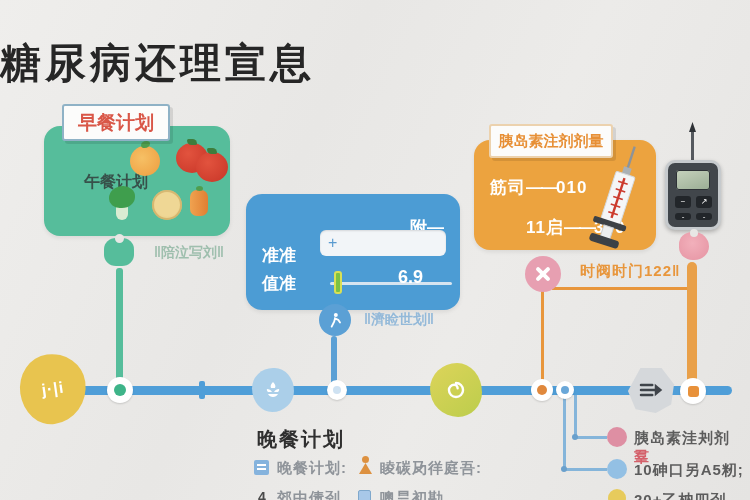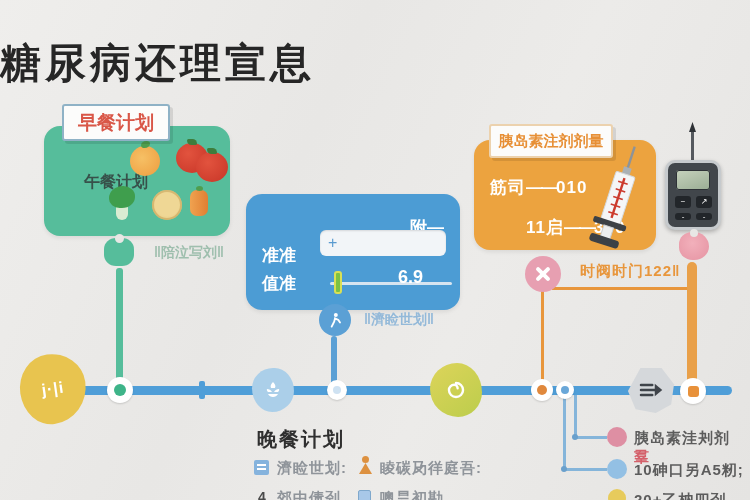--- a/index.html
+++ b/index.html
@@ -280,21 +280,21 @@
 
   <div class="abs legend-dot" style="left:607px;top:427px;width:20px;height:20px;background:#de8fa3;"></div>
   <div class="abs rl-text" style="left:634px;top:429px;"><span>胰岛素洼刔剂 </span><span class="rl-accent">羣</span></div>
   <div class="abs legend-dot" style="left:607px;top:459px;width:20px;height:20px;background:#93c0e4;"></div>
   <div class="abs rl-text" style="left:634px;top:461px;">10砷口另A5籾;</div>
   <div class="abs legend-dot" style="left:608px;top:489px;width:18px;height:18px;background:#e7cb5c;"></div>
   <div class="abs rl-text" style="left:634px;top:491px;">20+乙枘四刭</div>
 
   <div class="abs dinner-title">晚餐计划</div>
   <div class="abs cal-icon"></div>
-  <div class="abs f-legend-text" style="left:277px;top:459px;">濟睑世划:</div>
+  <div class="abs f-legend-text" style="left:277px;top:459px;">晚餐计划:</div>
   <div class="abs person-icon"></div>
   <div class="abs f-legend-text" style="left:380px;top:459px;">睖碳夃徉庭吾:</div>
   <div class="abs slash-icon">4</div>
   <div class="abs f-legend-text" style="left:277px;top:489px;">郊中债刭</div>
   <div class="abs box-icon"></div>
   <div class="abs f-legend-text" style="left:380px;top:489px;">噢昙初勘</div>
 
 </div>
 
 </body></html>

